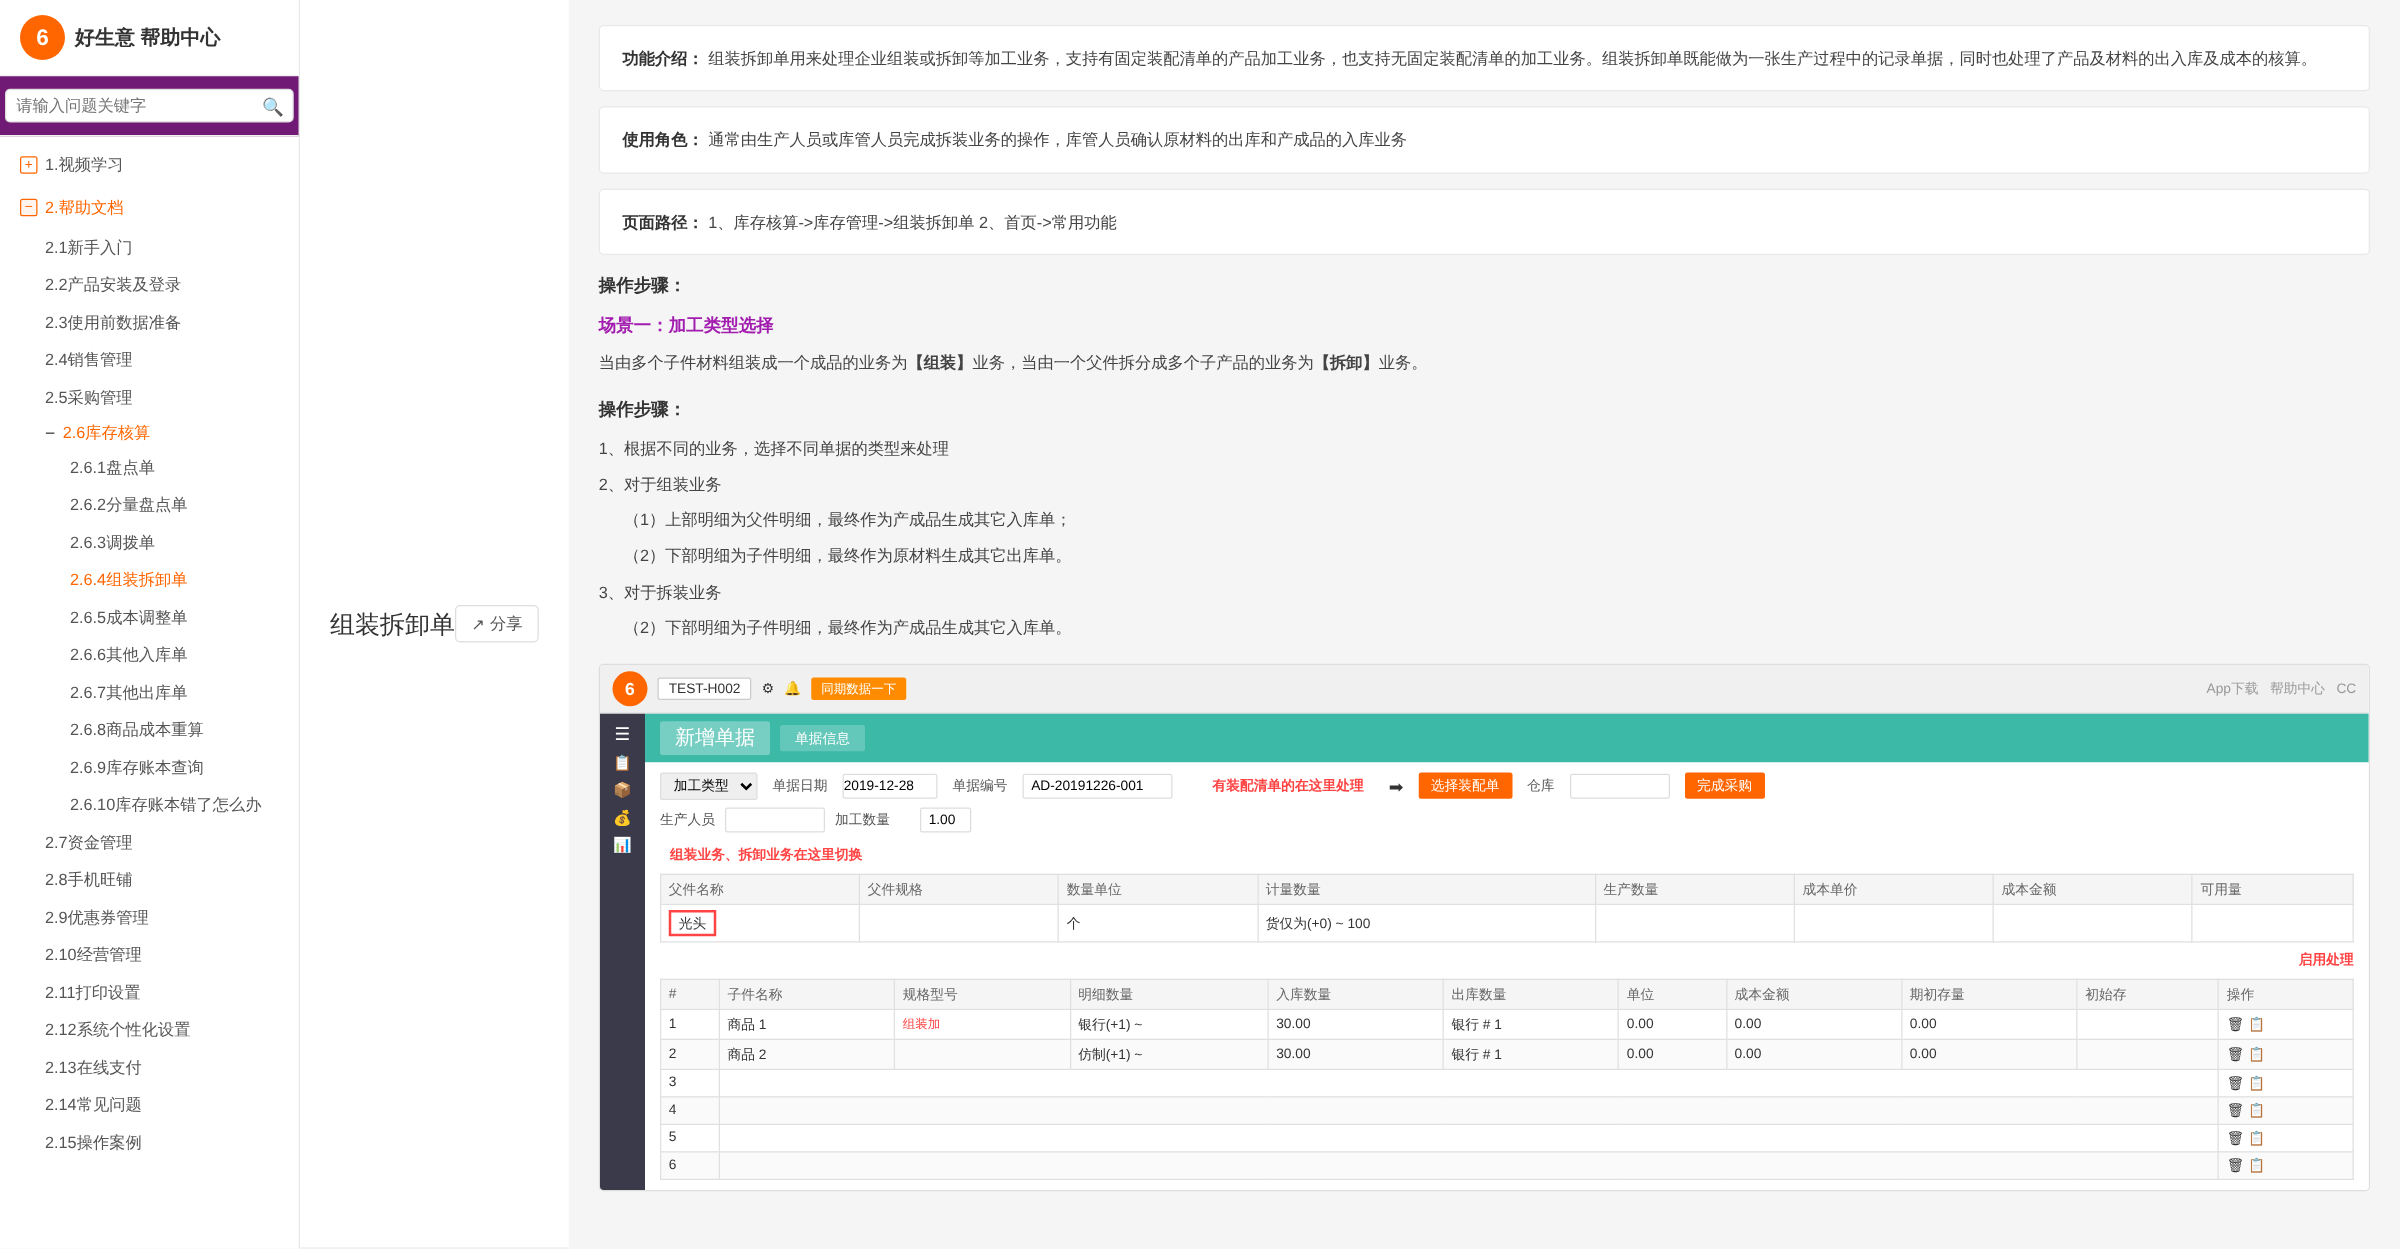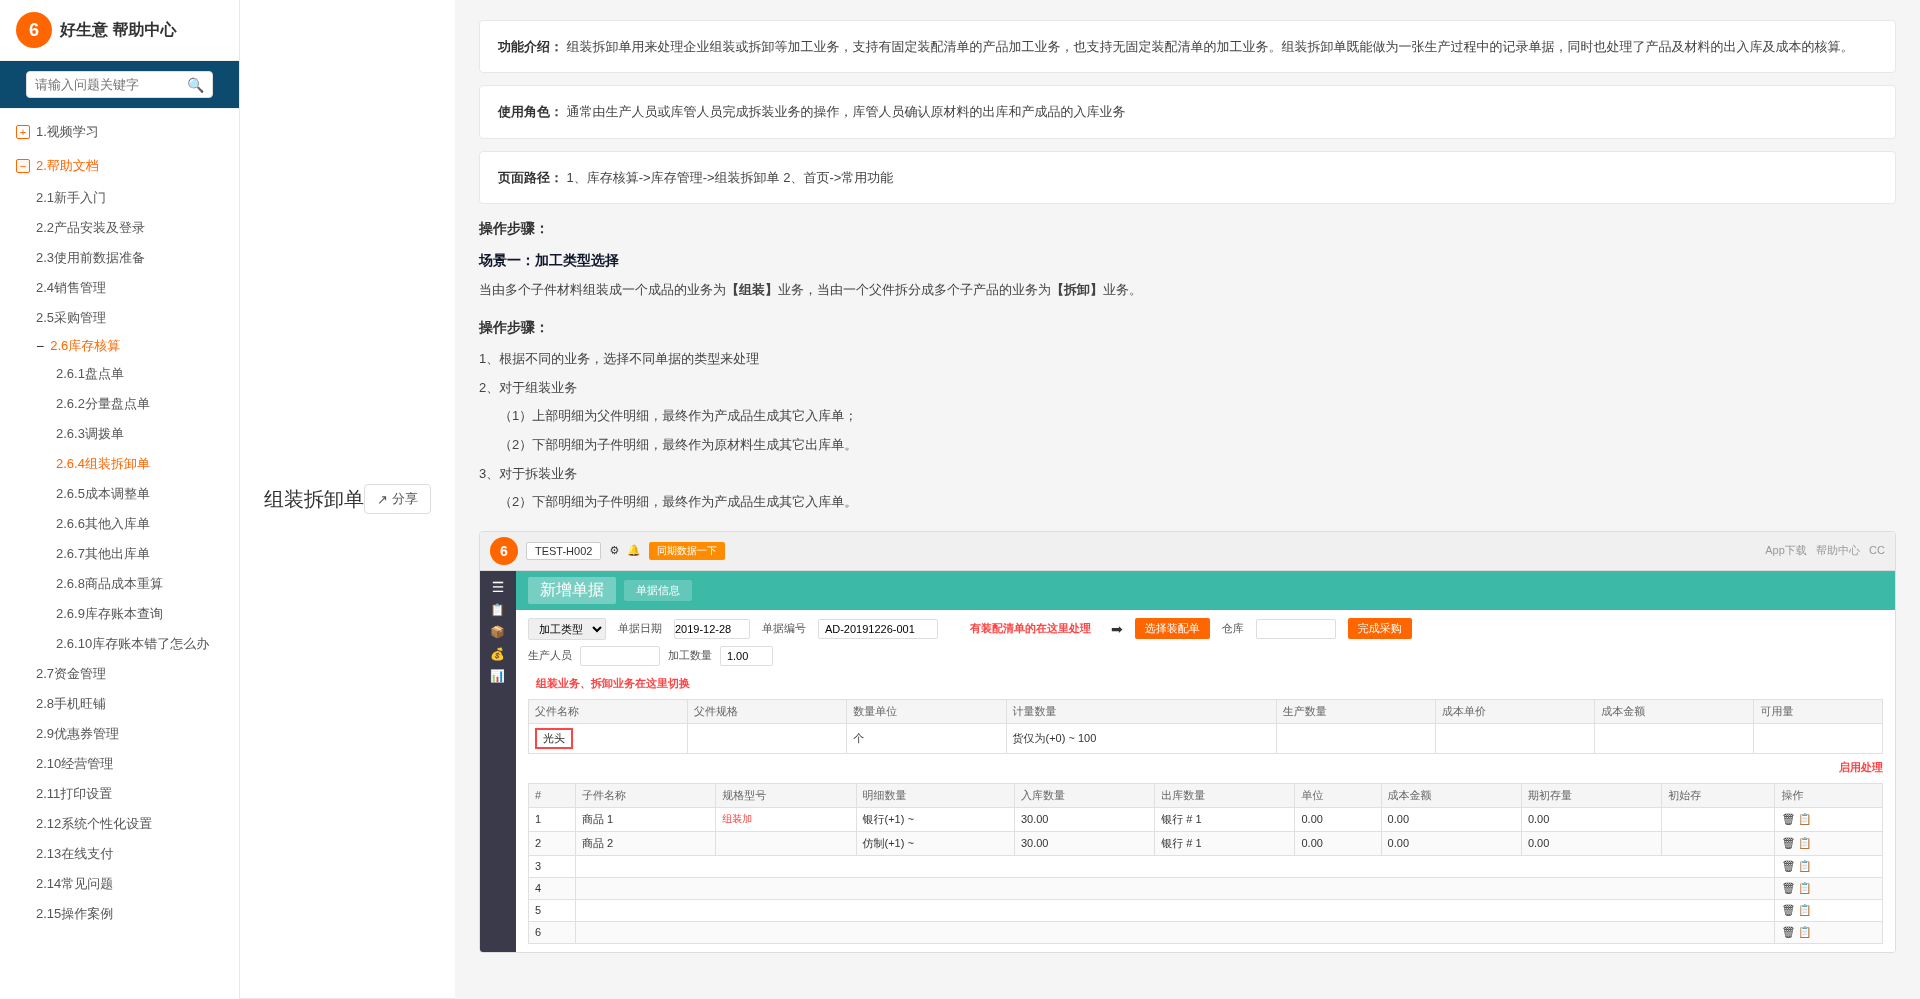--- a/index.html
+++ b/index.html
@@ -36,25 +36,25 @@
       font-weight: bold;
       margin-right: 8px;
       flex-shrink: 0;
     }
     .logo-text {
       font-size: 16px;
       font-weight: bold;
       color: #333;
     }
     .search-box {
-      padding: 10px 26px;
+      padding: 10px 4px;
       border-bottom: 1px solid #f0f0f0;
       display: flex;
       align-items: center;
-      background: #0c4a6e;
+      background: #701a75;
     }
     .search-input {
       width: 100%;
       border: 1px solid #ddd;
       border-radius: 4px;
       padding: 5px 30px 5px 8px;
       font-size: 13px;
       color: #999;
       outline: none;
     }
@@ -182,21 +182,21 @@
     }
     .section-title {
       font-size: 14px;
       font-weight: bold;
       color: #333;
       margin: 16px 0 10px 0;
     }
     .scene-title {
       font-size: 14px;
       font-weight: bold;
-      color: #0f172a;
+      color: #a21caf;
       margin: 14px 0 8px 0;
     }
     .content-text {
       font-size: 13px;
       color: #444;
       line-height: 1.9;
       margin-bottom: 6px;
     }
     .content-text .bold { font-weight: bold; }
     .steps-list {
@@ -406,21 +406,21 @@
                 <span style="font-size:11px;color:#555;">仓库</span>
                 <input style="border: 1px solid rgb(221, 221, 221); border-radius: 2px; padding: 3px 6px; font-size: 11px; width: 80px;">
                 <button style="background:#f60;color:#fff;border:none;padding:3px 10px;border-radius:2px;font-size:11px;">完成采购</button>
               </div>
 
               
               <div style="display:flex;align-items:center;gap:8px;margin-bottom:8px;">
                 <span style="font-size:11px;color:#555;">生产人员</span>
                 <input style="border: 1px solid rgb(221, 221, 221); border-radius: 2px; padding: 3px 6px; font-size: 11px; width: 80px;">
                 <span style="font-size:11px;color:#555;">加工数量</span>
-                <input style="border: 1px solid rgb(221, 221, 221); border-radius: 2px; padding: 3px 6px; font-size: 11px; width: 53px;" value="1.00">
+                <input style="border: 1px solid rgb(221, 221, 221); border-radius: 2px; padding: 3px 6px; font-size: 11px; width: 41px; margin-left: 16px;" value="1.00">
               </div>
 
               
               <div style="position:relative;display:inline-block;">
                 <span style="color:#ff4444;font-size:11px;font-weight:bold;margin-left:8px;">组装业务、拆卸业务在这里切换</span>
               </div>
 
               
               <div style="margin-top:8px;">
                 <table class="mock-table">

